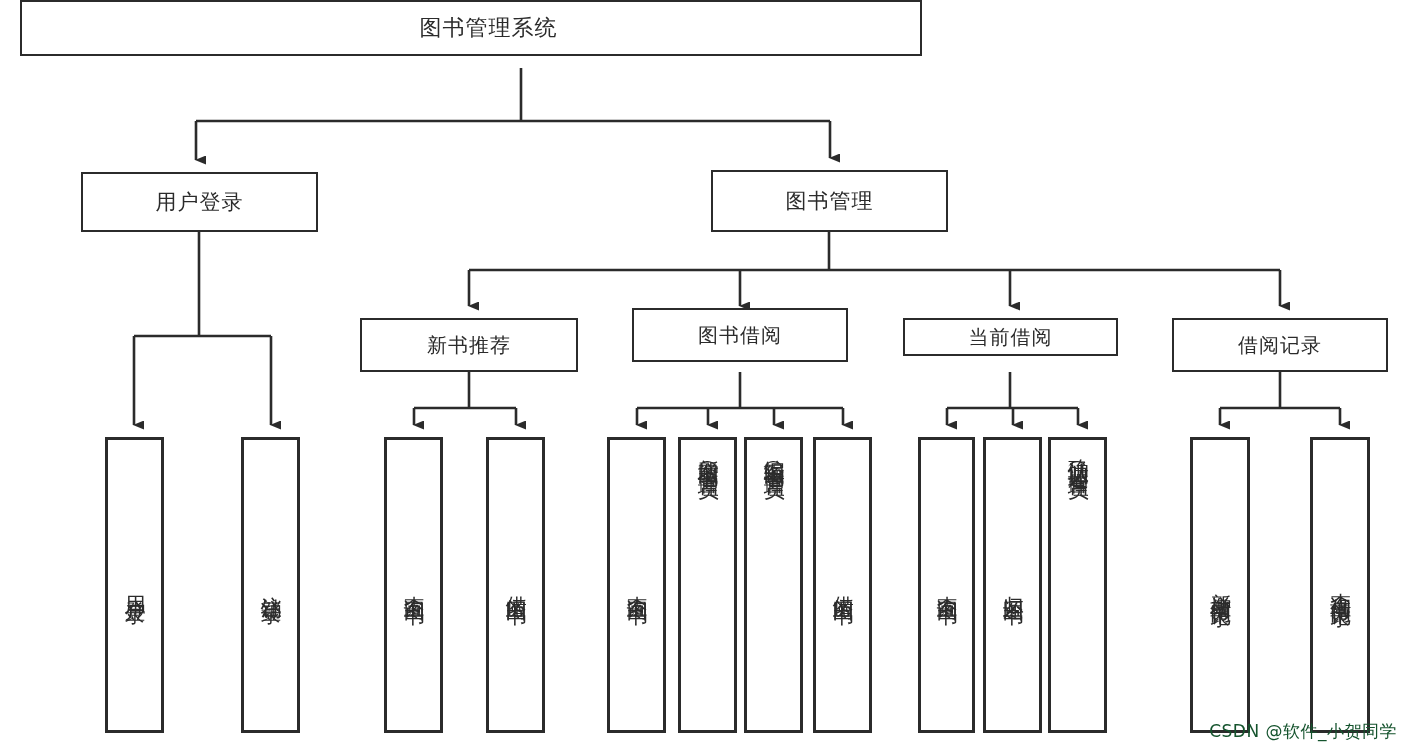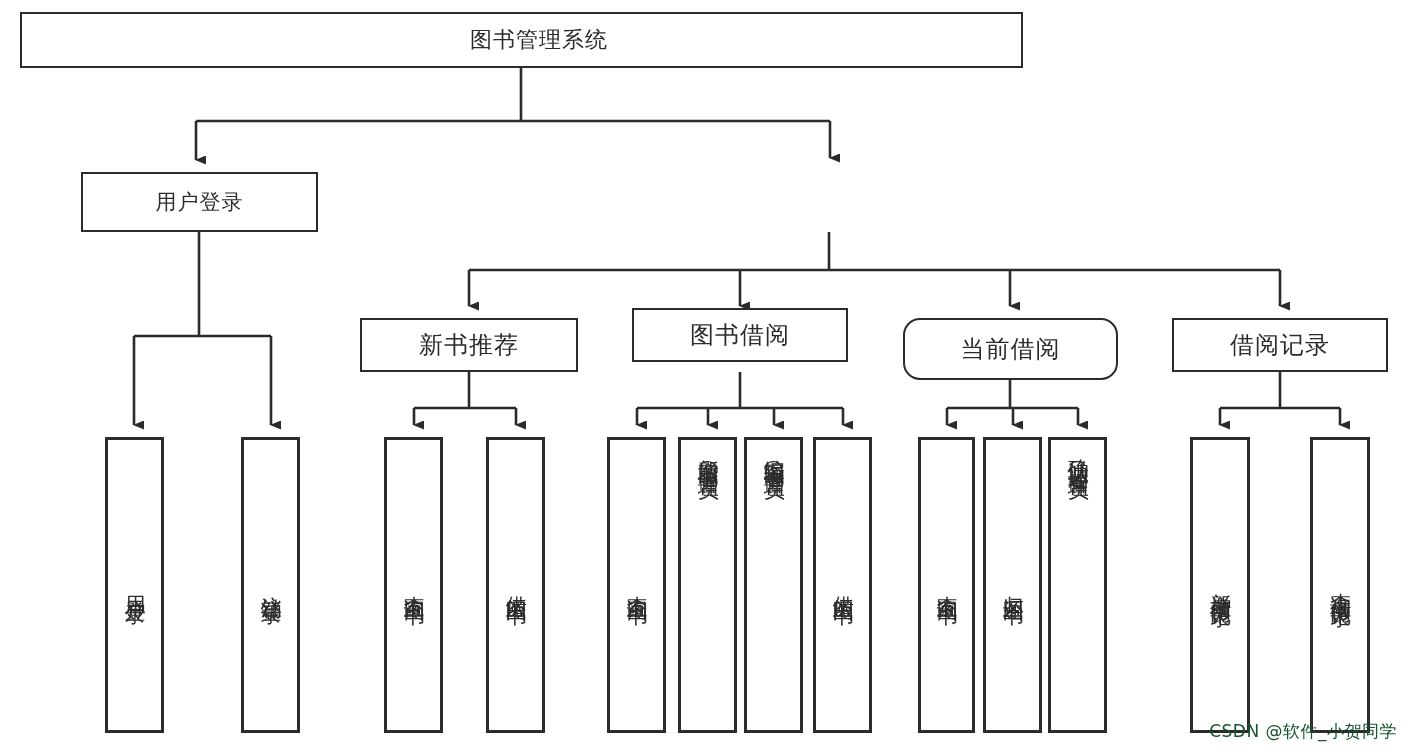--- a/index.html
+++ b/index.html
@@ -31,21 +31,21 @@
     justify-content:center;
     color:#2b2b2b;
     z-index:2;
   }
   .node.root{
     border-width:2.5px;
     font-size:22px;
     letter-spacing:1px;
   }
   .node.lvl1{ font-size:21px; letter-spacing:1px; }
-  .node.lvl2{ font-size:24px; letter-spacing:1px; }
+  .node.lvl2{ font-size:20px; letter-spacing:1px; }
   .node.leaf{
     border-width:3px;
     align-items:flex-start;
     justify-content:center;
     padding-top:0;
   }
   .vtext{
     writing-mode:vertical-rl;
     text-orientation:upright;
     font-size:21px;
@@ -122,35 +122,38 @@
       <path d="M1013,408 L1013,425" marker-end="url(#arrowhead)"></path>
       <path d="M1078,408 L1078,425" marker-end="url(#arrowhead)"></path>
 
       <path d="M1280,372 L1280,408"></path>
       <path d="M1220,408 L1340,408"></path>
       <path d="M1220,408 L1220,425" marker-end="url(#arrowhead)"></path>
       <path d="M1340,408 L1340,425" marker-end="url(#arrowhead)"></path>
     </g>
   </svg>
 
-  <div class="node root" style="left: 20px; top: 12px; width: 1003px; height: 56px; border-color: rgb(43, 43, 43); padding-left: 35px;">
+  <div class="node root" style="left: 20px; top: 0; width: 902px; height: 56px; border-color: rgb(43, 43, 43); padding-left: 35px;">
     <span>图书管理系统</span>
   </div>
 
   <div class="node lvl1" style="left: 81px; top: 172px; width: 237px; height: 60px; border-color: rgb(43, 43, 43);">
     <span>用户登录</span>
   </div>
+  <div class="node lvl1" style="left: 711px; top: 170px; width: 237px; height: 62px; border-color: rgb(43, 43, 43);">
+    <span>图书管理</span>
+  </div>
 
   <div class="node lvl2" style="left: 360px; top: 318px; width: 218px; height: 54px; border-color: rgb(43, 43, 43);">
     <span>新书推荐</span>
   </div>
   <div class="node lvl2" style="left: 632px; top: 308px; width: 216px; height: 54px; border-color: rgb(43, 43, 43);">
     <span>图书借阅</span>
   </div>
-  <div class="node lvl2" style="left: 903px; top: 318px; width: 215px; height: 62px; border-color: rgb(43, 43, 43); border-radius: 17px;">
+  <div class="node lvl2" style="left: 903px; top: 318px; width: 215px; height: 38px; border-color: rgb(43, 43, 43);">
     <span>当前借阅</span>
   </div>
   <div class="node lvl2" style="left: 1172px; top: 318px; width: 216px; height: 54px; border-color: rgb(43, 43, 43);">
     <span>借阅记录</span>
   </div>
 
   <div class="node leaf" style="left: 105px; top: 437px; width: 59px; height: 296px; border-color: rgb(43, 43, 43);">
     <span class="leafinner">
         <span class="vtext">用户登录</span>
       </span>

